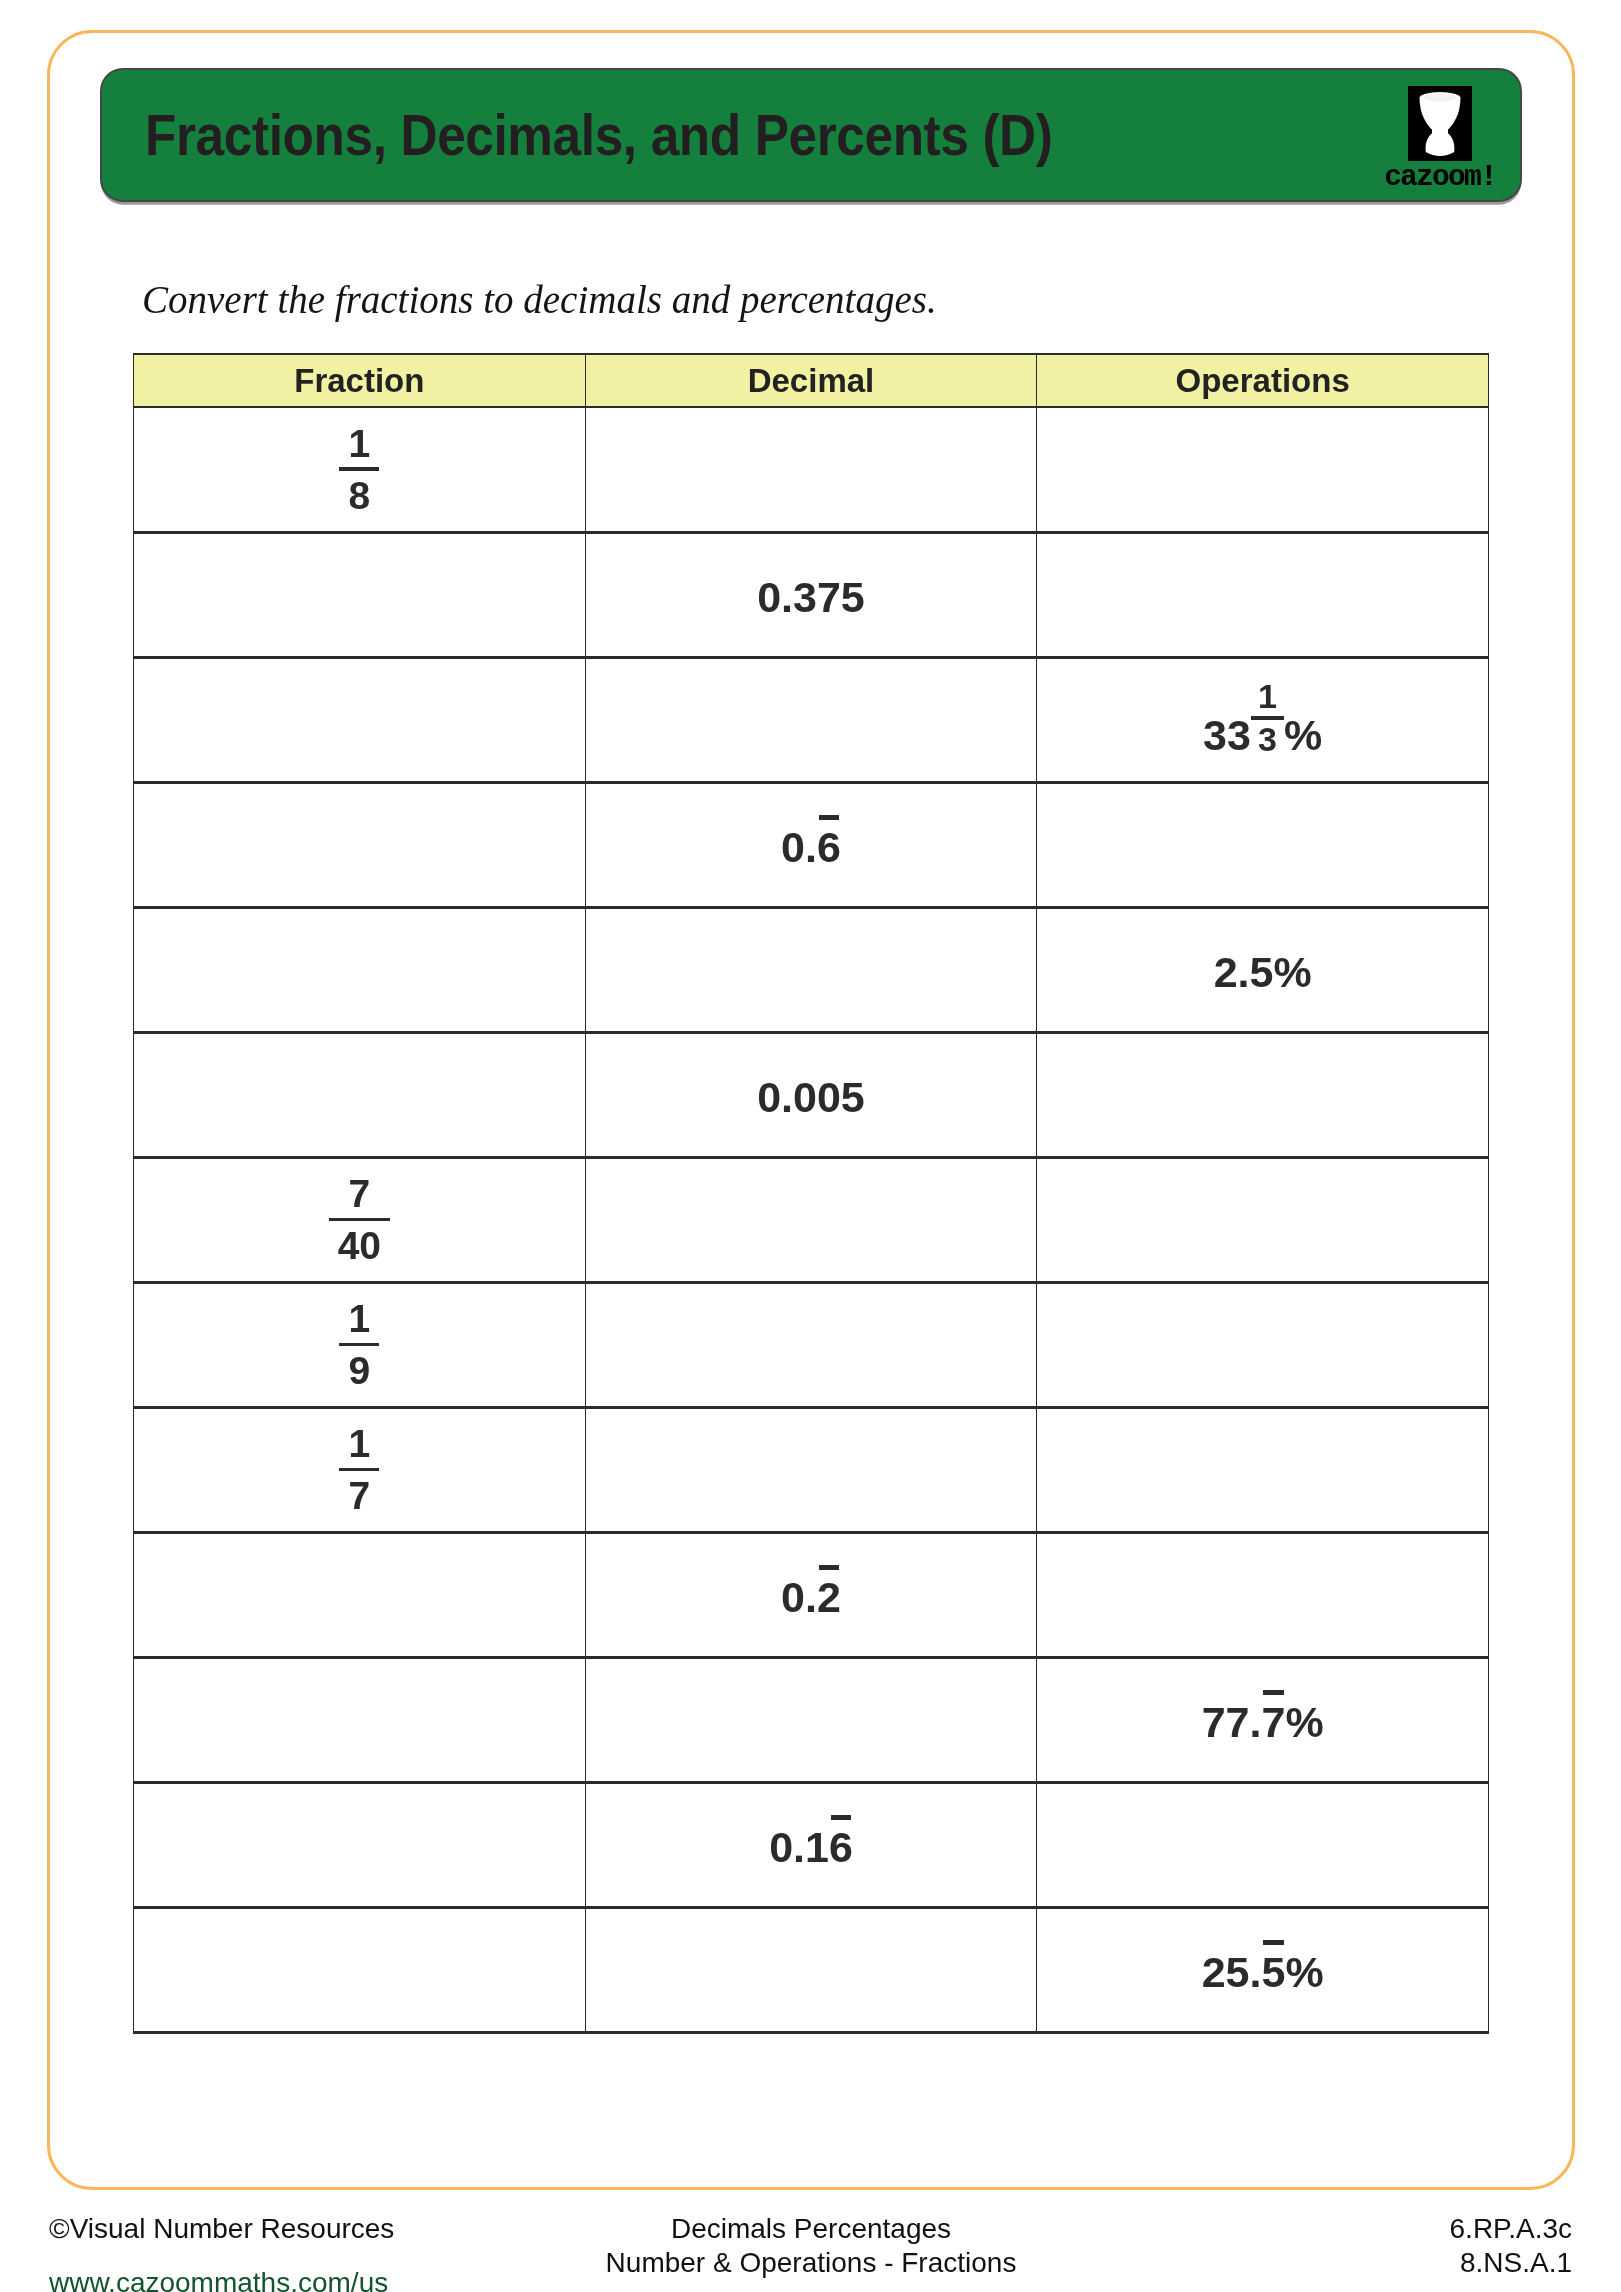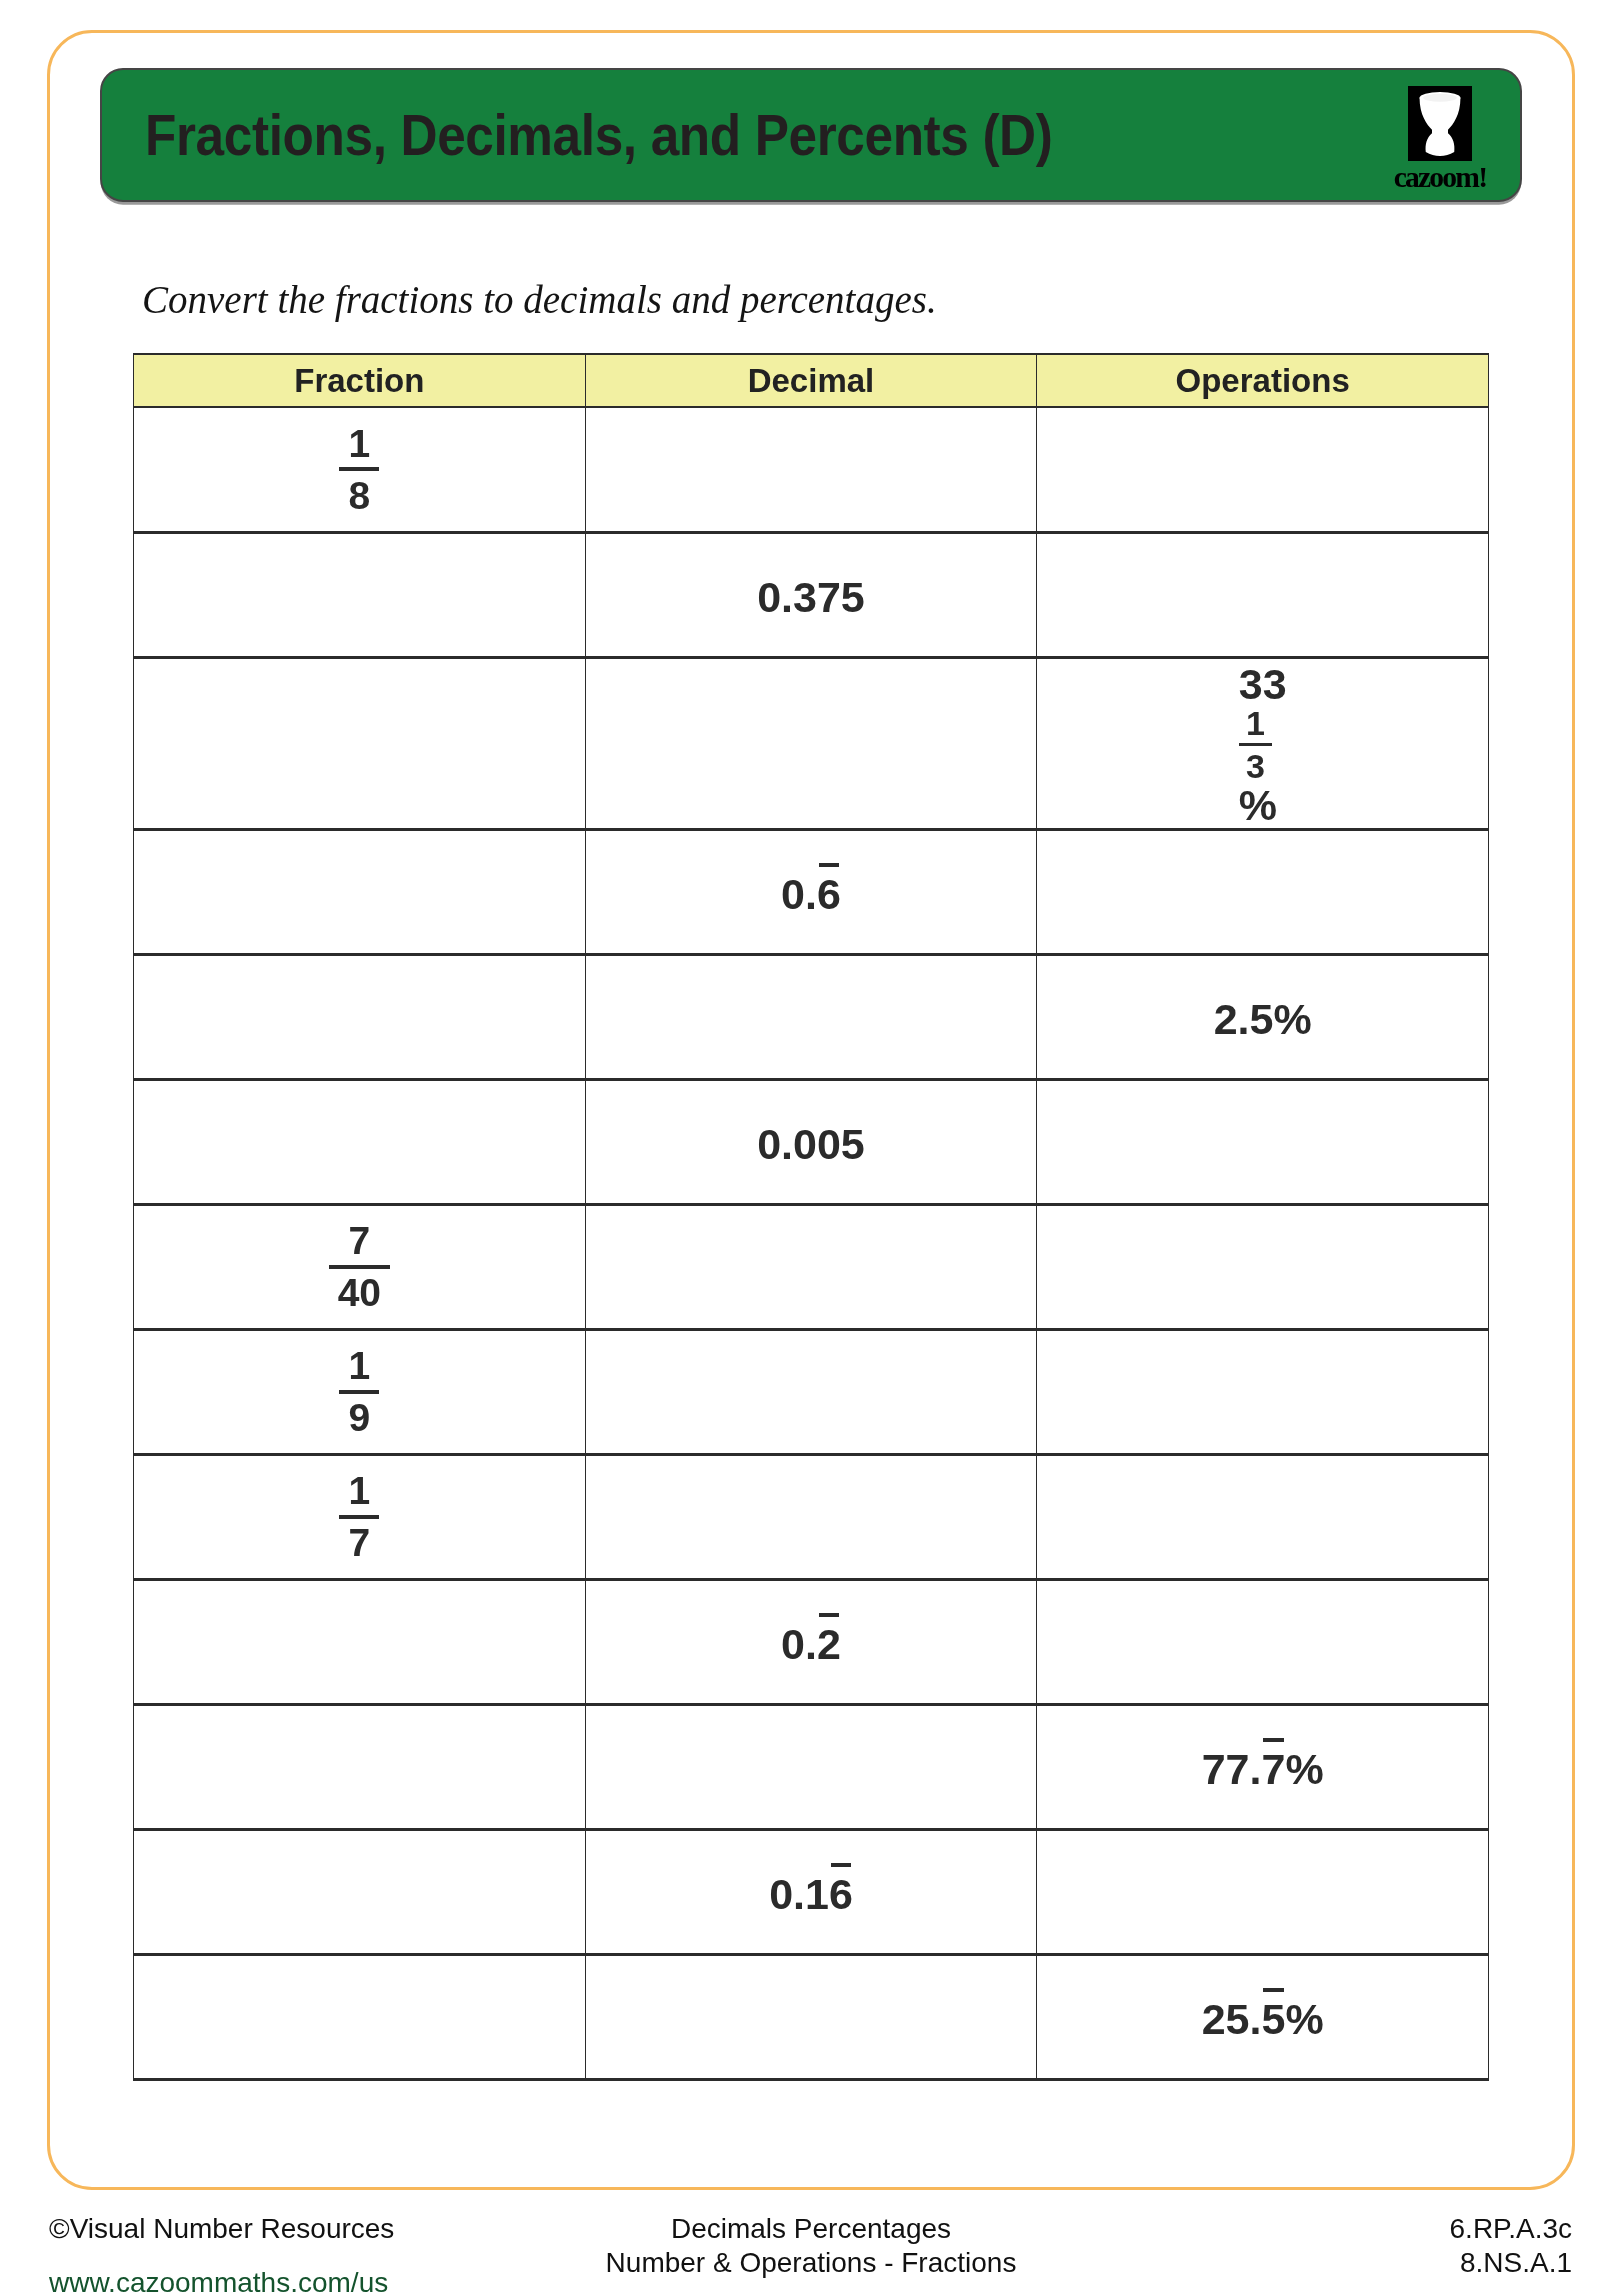--- a/index.html
+++ b/index.html
@@ -16,21 +16,21 @@
               background:#15803d;border:2.7px solid #454545;border-radius:23px;
               box-shadow:0 3.6px 0 -0.9px rgba(70,70,70,.55);
               display:flex;align-items:center;}
   .page-title{margin:0 0 0 43px;font-size:57px;font-weight:bold;color:#231F20;
               letter-spacing:-0.4px;white-space:nowrap;
               transform:scaleX(0.9);transform-origin:left center;}
 
   
   .logo{position:absolute;left:1379px;top:86px;width:122px;text-align:center;}
   .logo-icon{width:64px;height:75px;margin:0 auto;background:#000;display:block;}
-  .logo-text{font-family:Liberation Serif, serif;font-weight:bold;font-size:29.6px;
+  .logo-text{font-family:Liberation Mono, monospace;font-weight:bold;font-size:29.6px;
              color:#000;letter-spacing:-1.8px;line-height:1;margin-top:1.8px;}
 
   
   .instruction{position:absolute;left:141px;top:276px;margin:1px;
                font-family:Liberation Serif, serif;font-style:italic;
                font-size:39px;color:#141414;}
 
   
   .conv-table{position:absolute;left:133px;top:353px;width:1356px;
               border-collapse:collapse;table-layout:fixed;}
@@ -47,21 +47,21 @@
   .frac{display:inline-flex;flex-direction:column;align-items:center;
         font-size:39px;line-height:1.06;padding:0 1.8px;vertical-align:middle;}
   .frac .bar{align-self:stretch;height:3.6px;background:#2b2b2b;margin:3.6px -9px;}
   .frac.small{font-size:34px;line-height:1.02;margin:0 5.4px;}
   .frac.small .bar{height:3.6px;margin:2.7px -7.2px;}
 
   
   .rep{position:relative;display:inline-block;line-height:1;}
   .rep:before{content:"";position:absolute;left:1.8px;right:1.8px;top:-10.7px;height:4.5px;background:#2b2b2b;}
   .val{display:inline-block;line-height:1;padding-top:9px;}
-  .val-mixed{display:inline-flex;align-items:flex-start;line-height:1;flex-direction:column;}
+  .val-mixed{display:inline-flex;align-items:flex-end;line-height:1;}
 
   
   .footer{position:absolute;left:0;top:2212px;width:1622px;font-size:28px;color:#111;}
   .f-left{position:absolute;left:49px;top:0;line-height:1.22;}
   .f-center{position:absolute;left:0;top:0;width:100%;text-align:center;line-height:1.22;}
   .f-right{position:absolute;right:50px;top:0;text-align:right;line-height:1.22;}
   .site-link{color:#14532d;text-decoration:underline;cursor:pointer;margin-top:20px;}
 </style>
 </head>
 <body>

